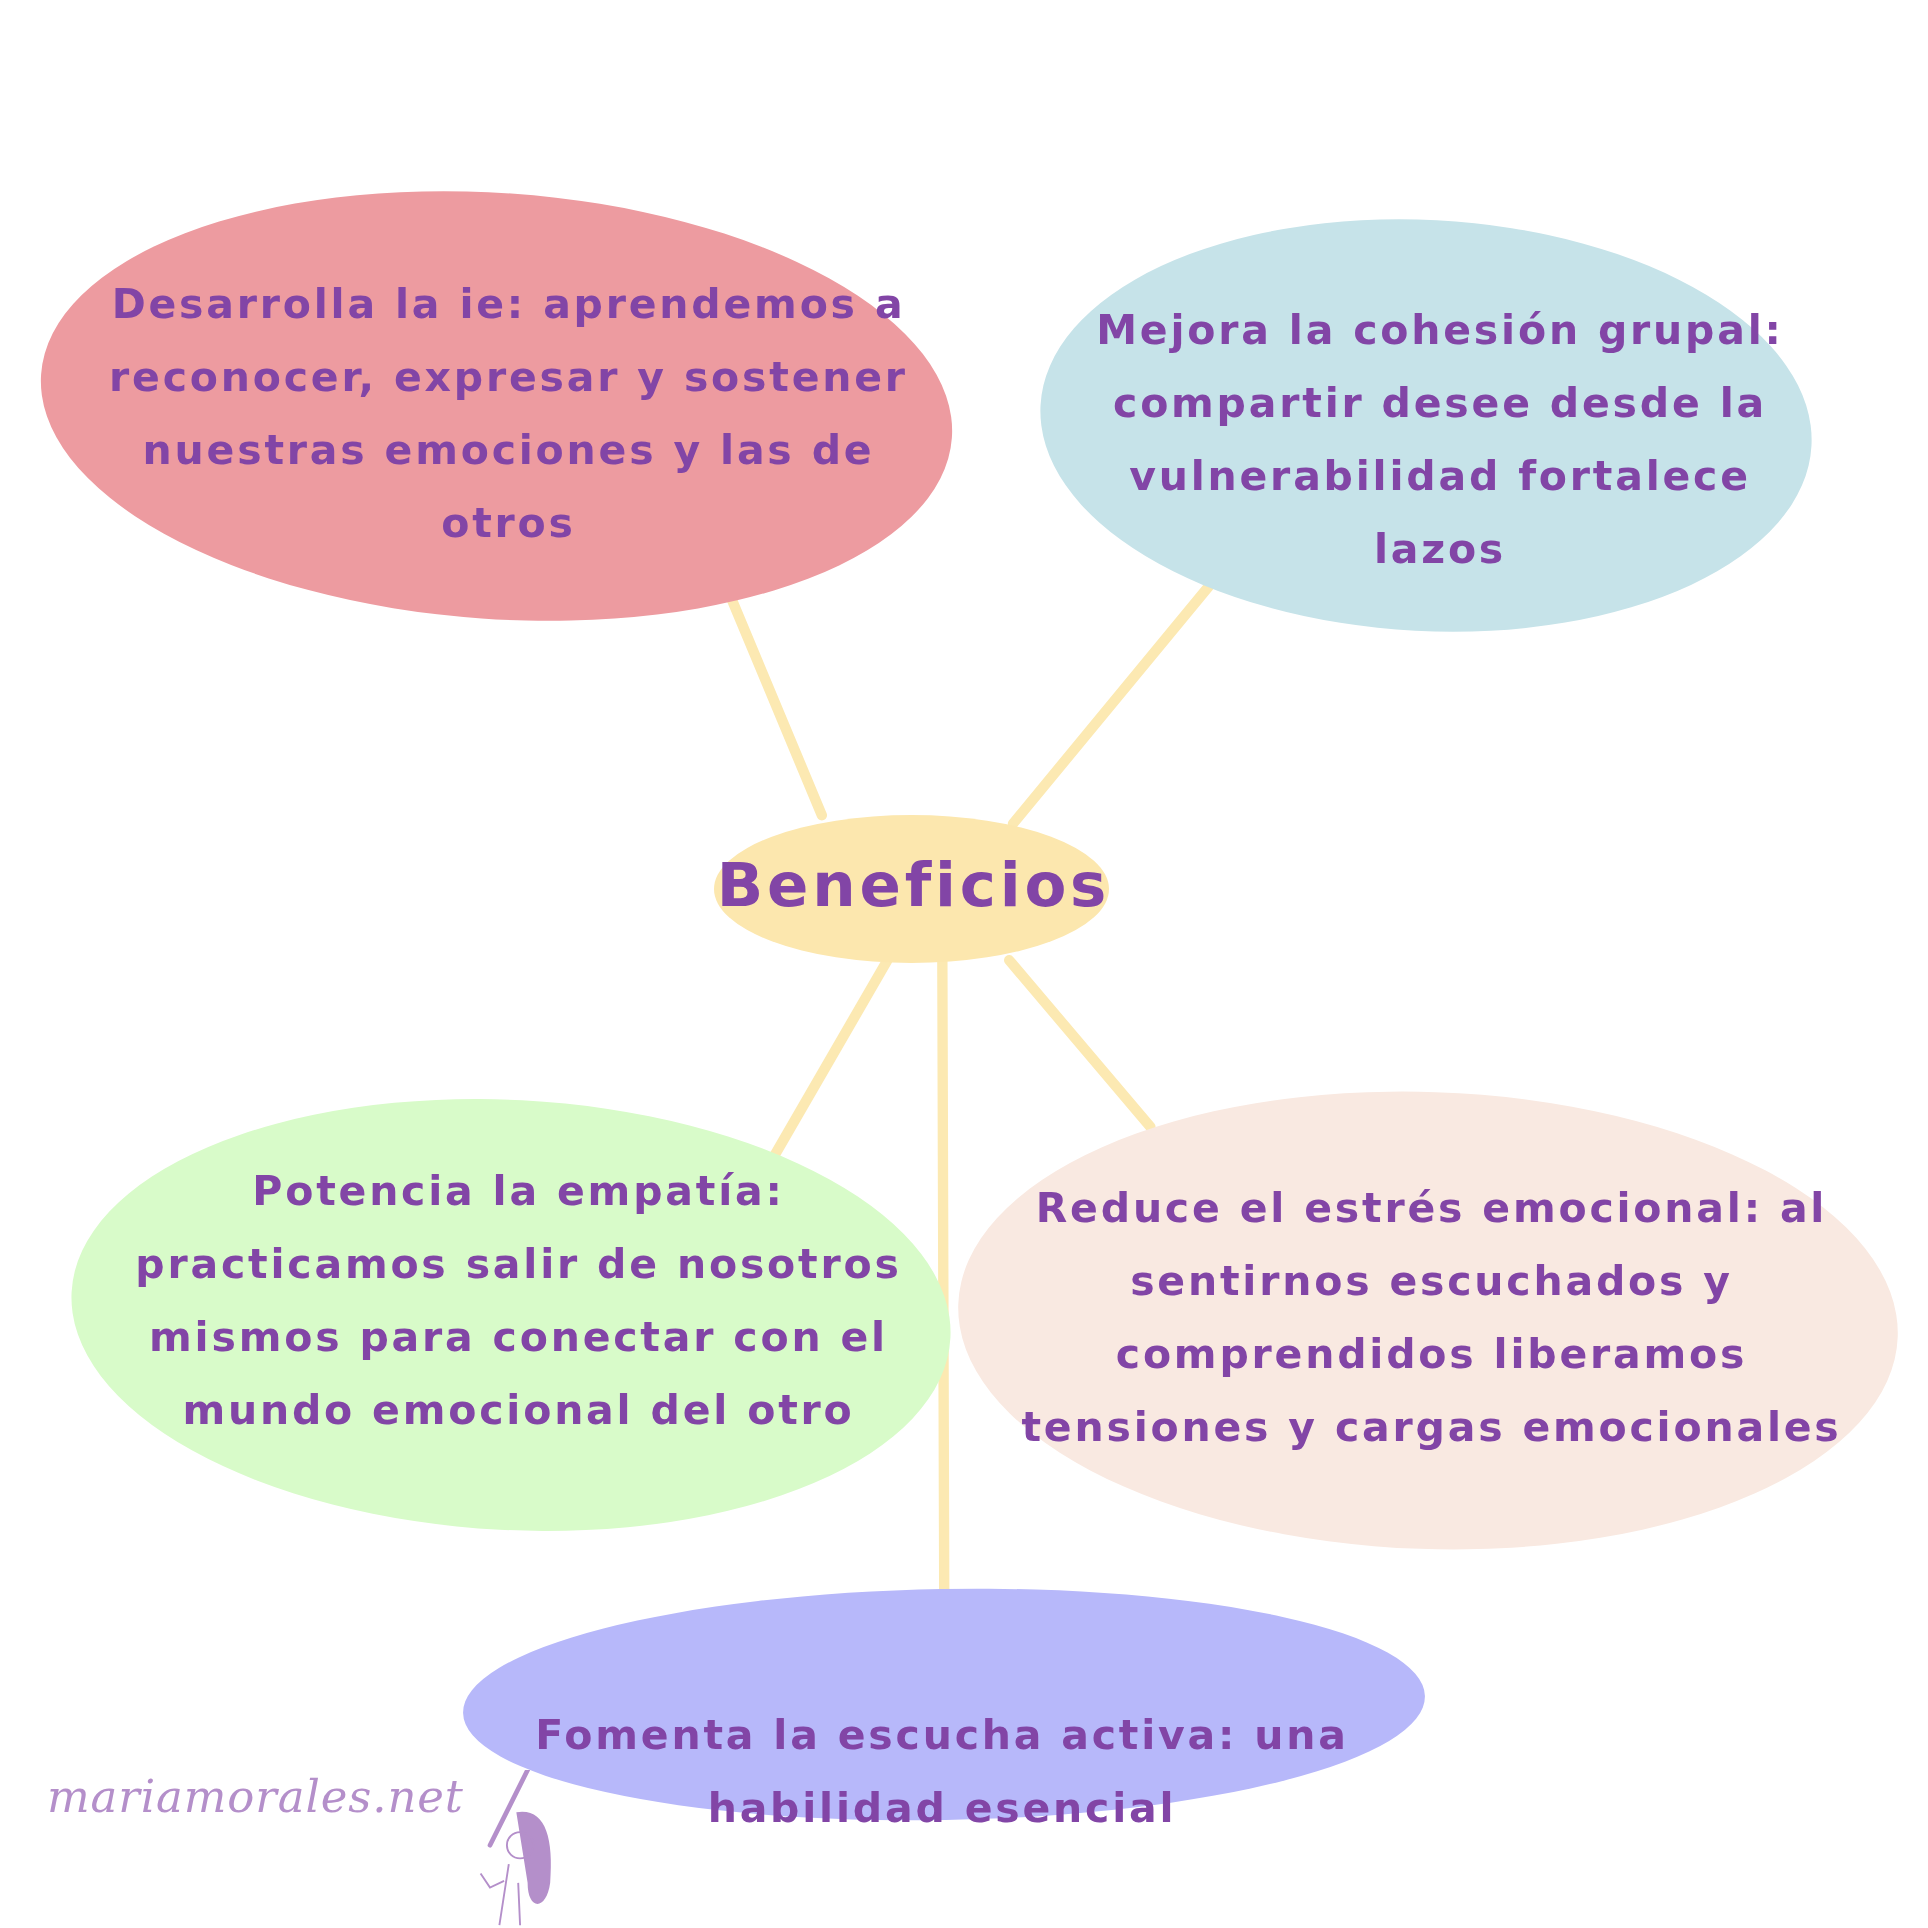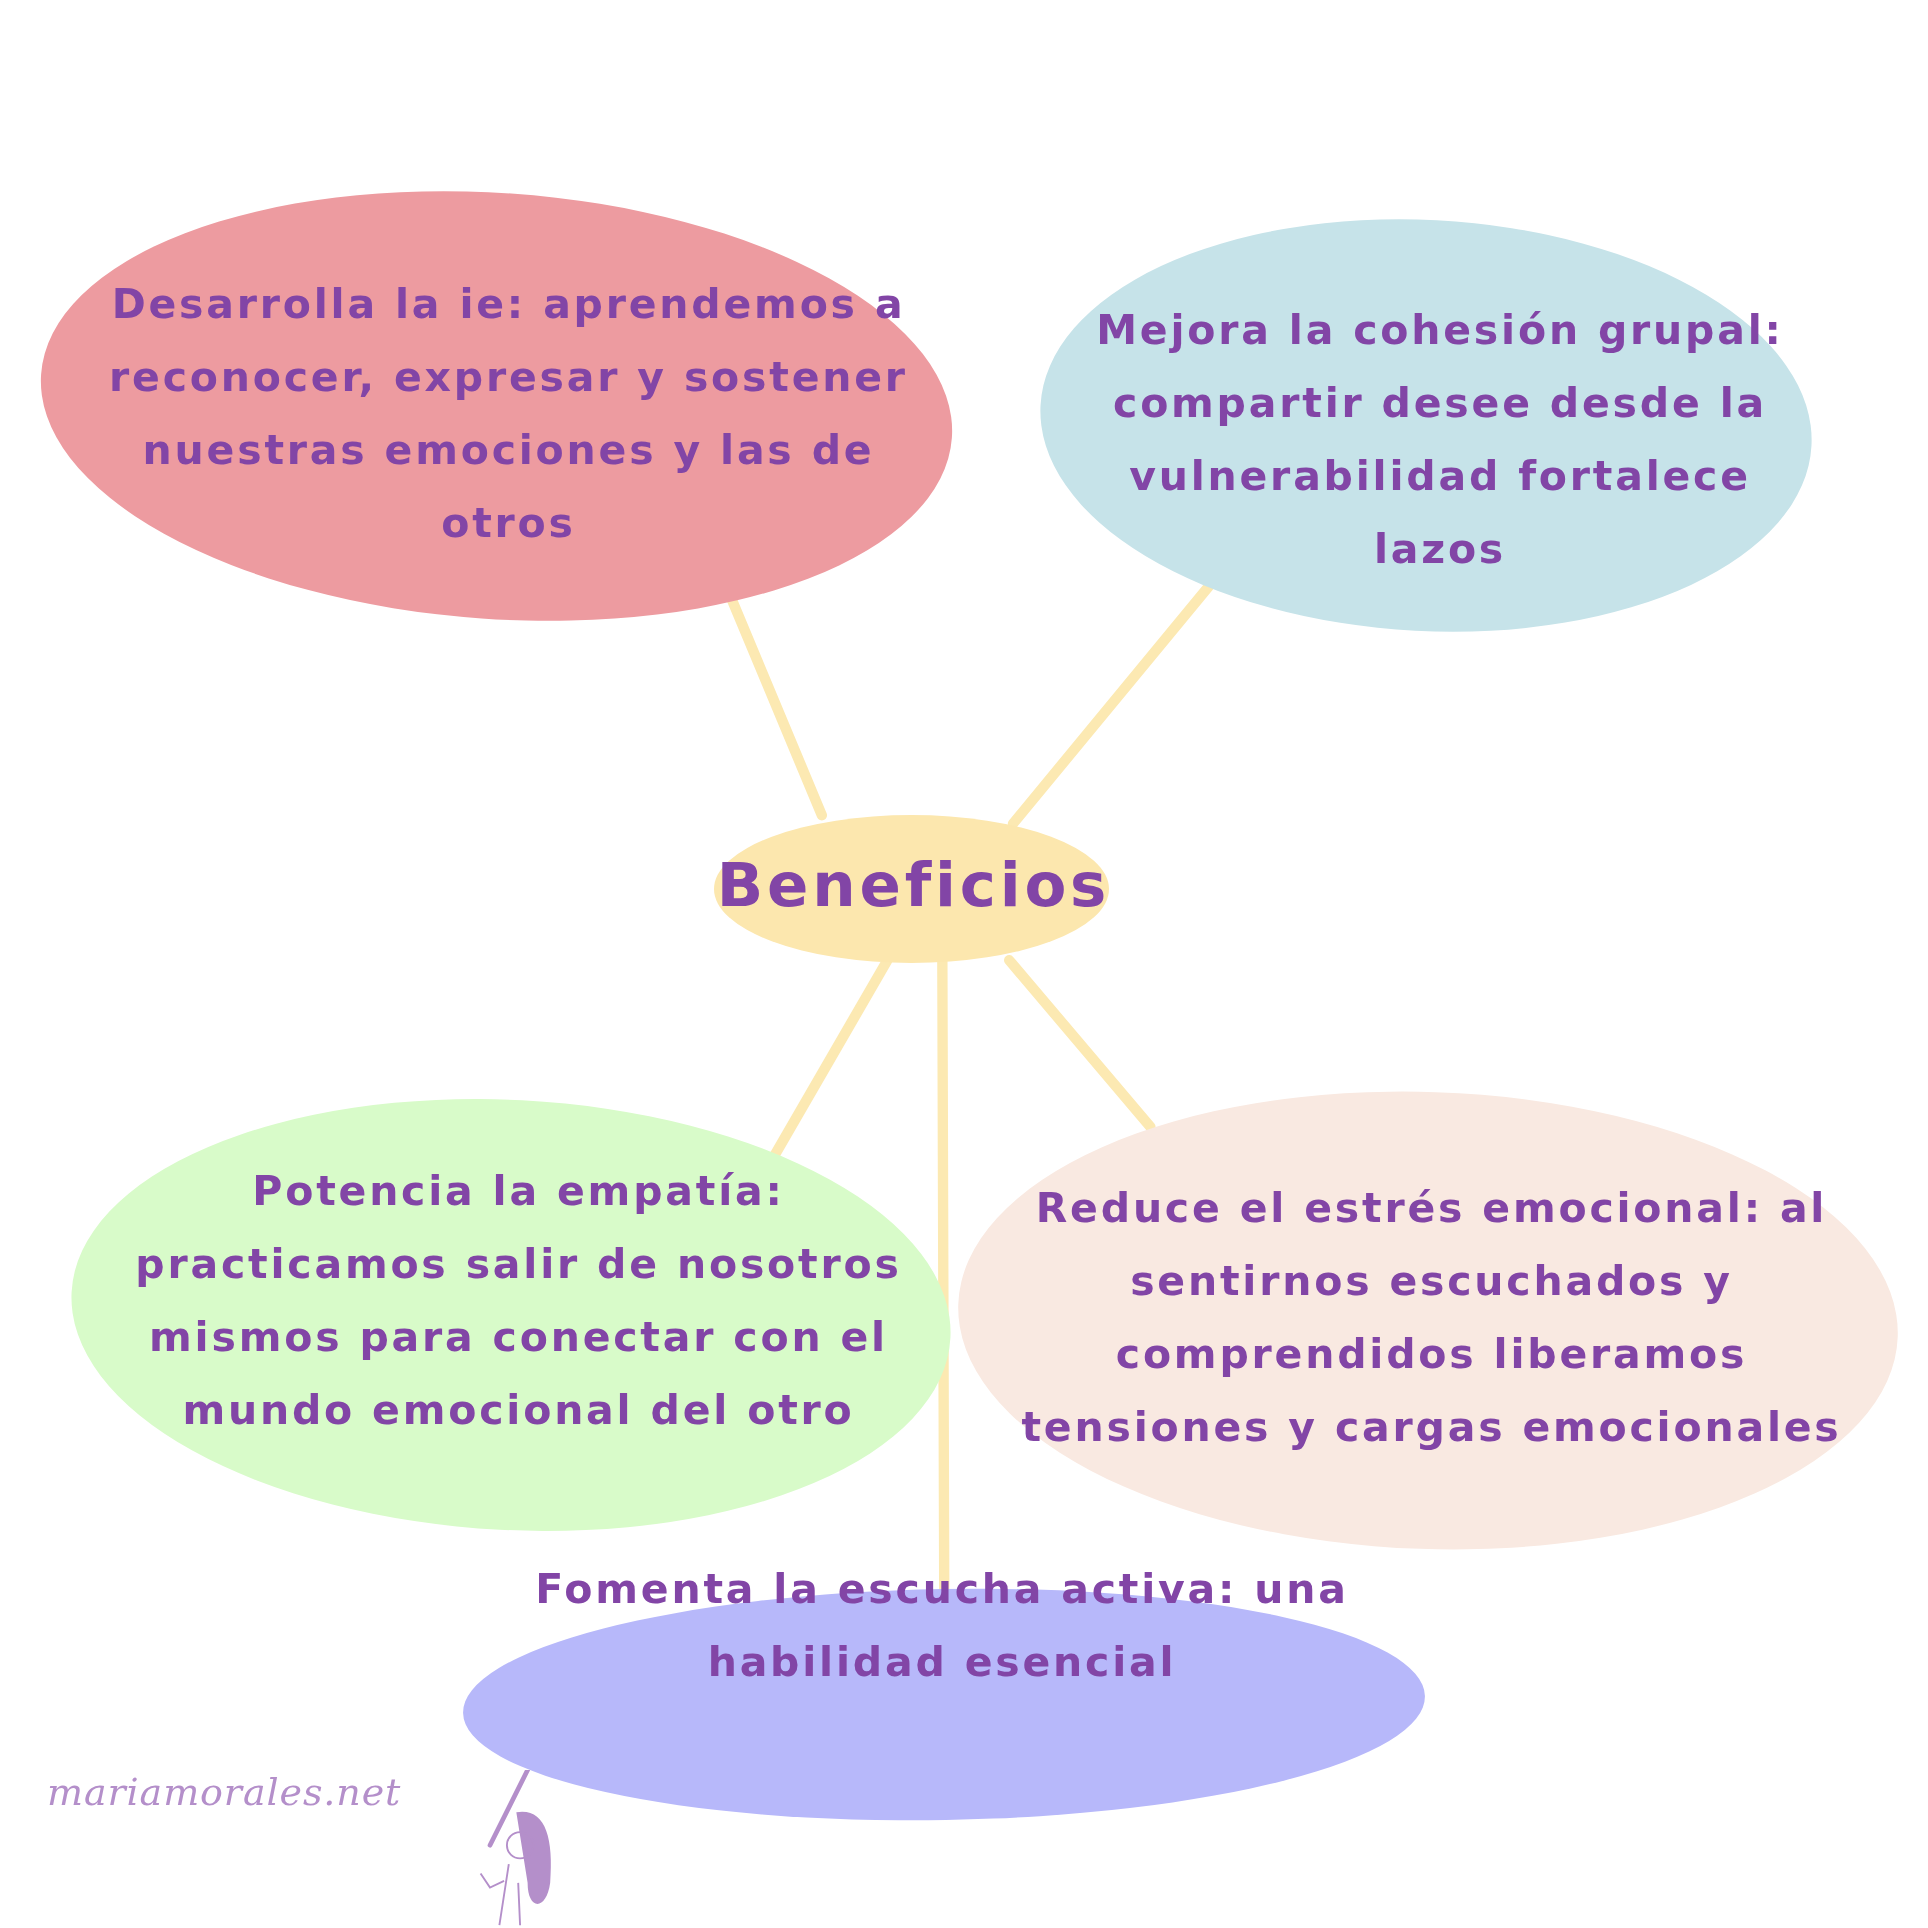--- a/index.html
+++ b/index.html
@@ -13,24 +13,24 @@
   #b-peach { left: 958px; top: 1092px; width: 940px; height: 457px; background: #f9e9e1; transform: rotate(2deg); }
   #b-violet { left: 463px; top: 1589px; width: 962px; height: 231px; background: #b7b8fa; transform: rotate(-1deg); }
   #b-center { left: 714px; top: 815px; width: 395px; height: 148px; background: #fce7ae; }
   .txt-wrap { position: absolute; display: flex; align-items: center; justify-content: center; }
   .txt-wrap .txt { color: #8245a6; font-weight: bold; text-align: center; font-size: 41px;
                    line-height: 73px; letter-spacing: 2.8px; }
   #t-red { left: 85px; top: 273px; width: 847px; height: 282px; }
   #t-blue { left: 1073px; top: 299px; width: 734px; height: 282px; }
   #t-green { left: 104px; top: 1160px; width: 829px; height: 282px; }
   #t-peach { left: 989px; top: 1177px; width: 885px; height: 282px; }
-  #t-violet { left: 490px; top: 1550px; width: 904px; height: 151px; }
+  #t-violet { left: 490px; top: 1696px; width: 904px; height: 151px; }
   #t-center { left: 716px; top: 847px; width: 395px; height: 75px; }
   #t-center .txt { font-size: 61px; letter-spacing: 3.8px; }
-  .watermark { position: absolute; left: 47px; top: 1770px; color: #b48fca; font-size: 38px;
+  .watermark { position: absolute; left: 47px; top: 1770px; color: #b48fca; font-size: 45px;
                font-style: italic; font-family: "DejaVu Serif", serif; letter-spacing: 0.9px; }
   .figure { position: absolute; left: 471px; top: 1770px; }
 </style>
 </head>
 <body>
 
 <svg class="connectors" width="1928" height="1928" viewBox="0 0 2048 2048">
   <g stroke="#fce9b2" stroke-width="11" stroke-linecap="round" fill="none">
     <line x1="777" y1="636" x2="873" y2="866"></line>
     <line x1="1293" y1="612" x2="1076" y2="875"></line>

